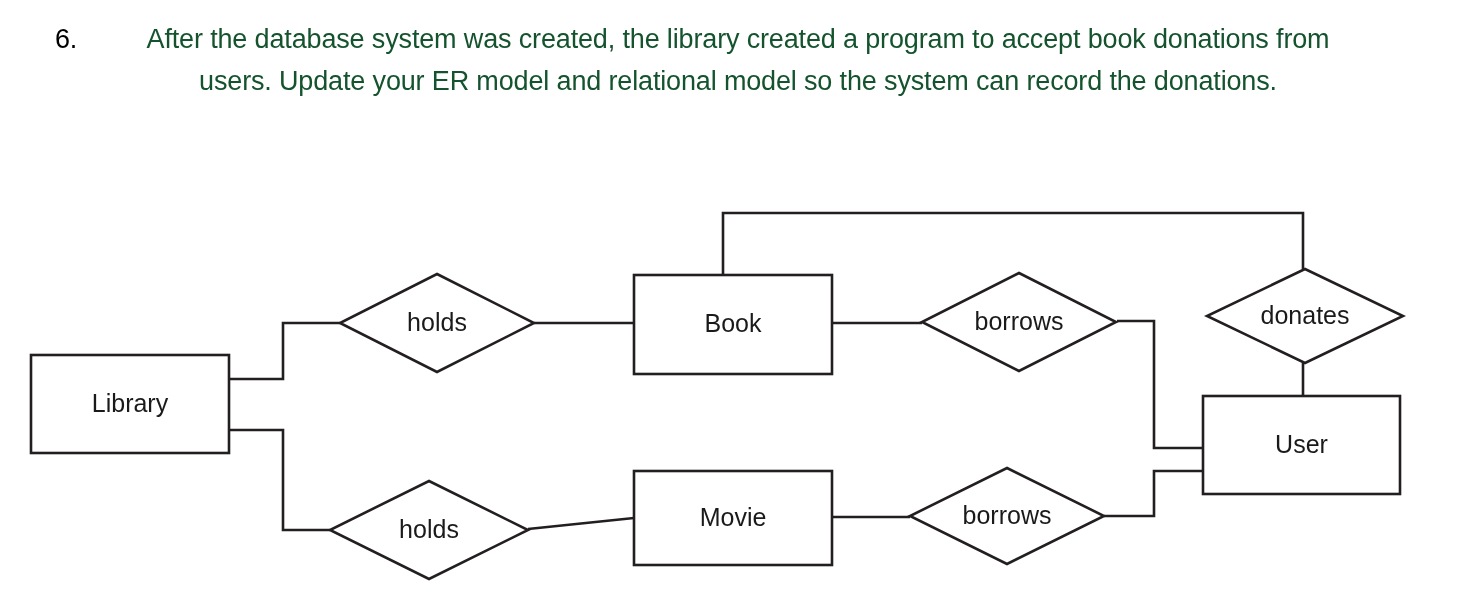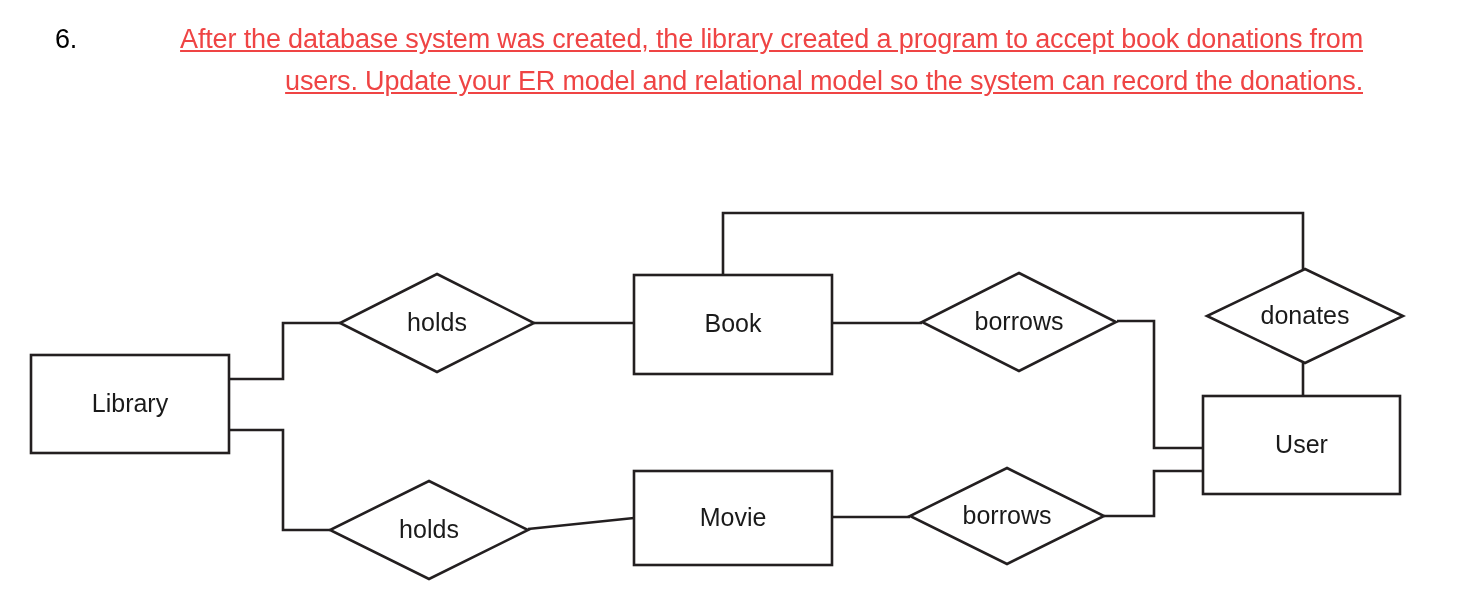--- a/index.html
+++ b/index.html
@@ -39,24 +39,23 @@
     line-height: 42px;
     letter-spacing: -0.2px;
     color: #000;
     white-space: pre;
   }
   #question-text {
     flex: 1 1 auto;
     font-size: 27px;
     line-height: 42px;
     letter-spacing: -0.15px;
-    color: #ef4444;
-    text-align: right;
+    color: #14532d;
+    text-align: center;
     max-width: 1250px;
-    text-decoration: underline;
   }
 
   
   #er-diagram {
     position: absolute;
     left: 12px;
     top: 0;
     width: 1462px;
     height: 608px;
     margin-top: 26px;

